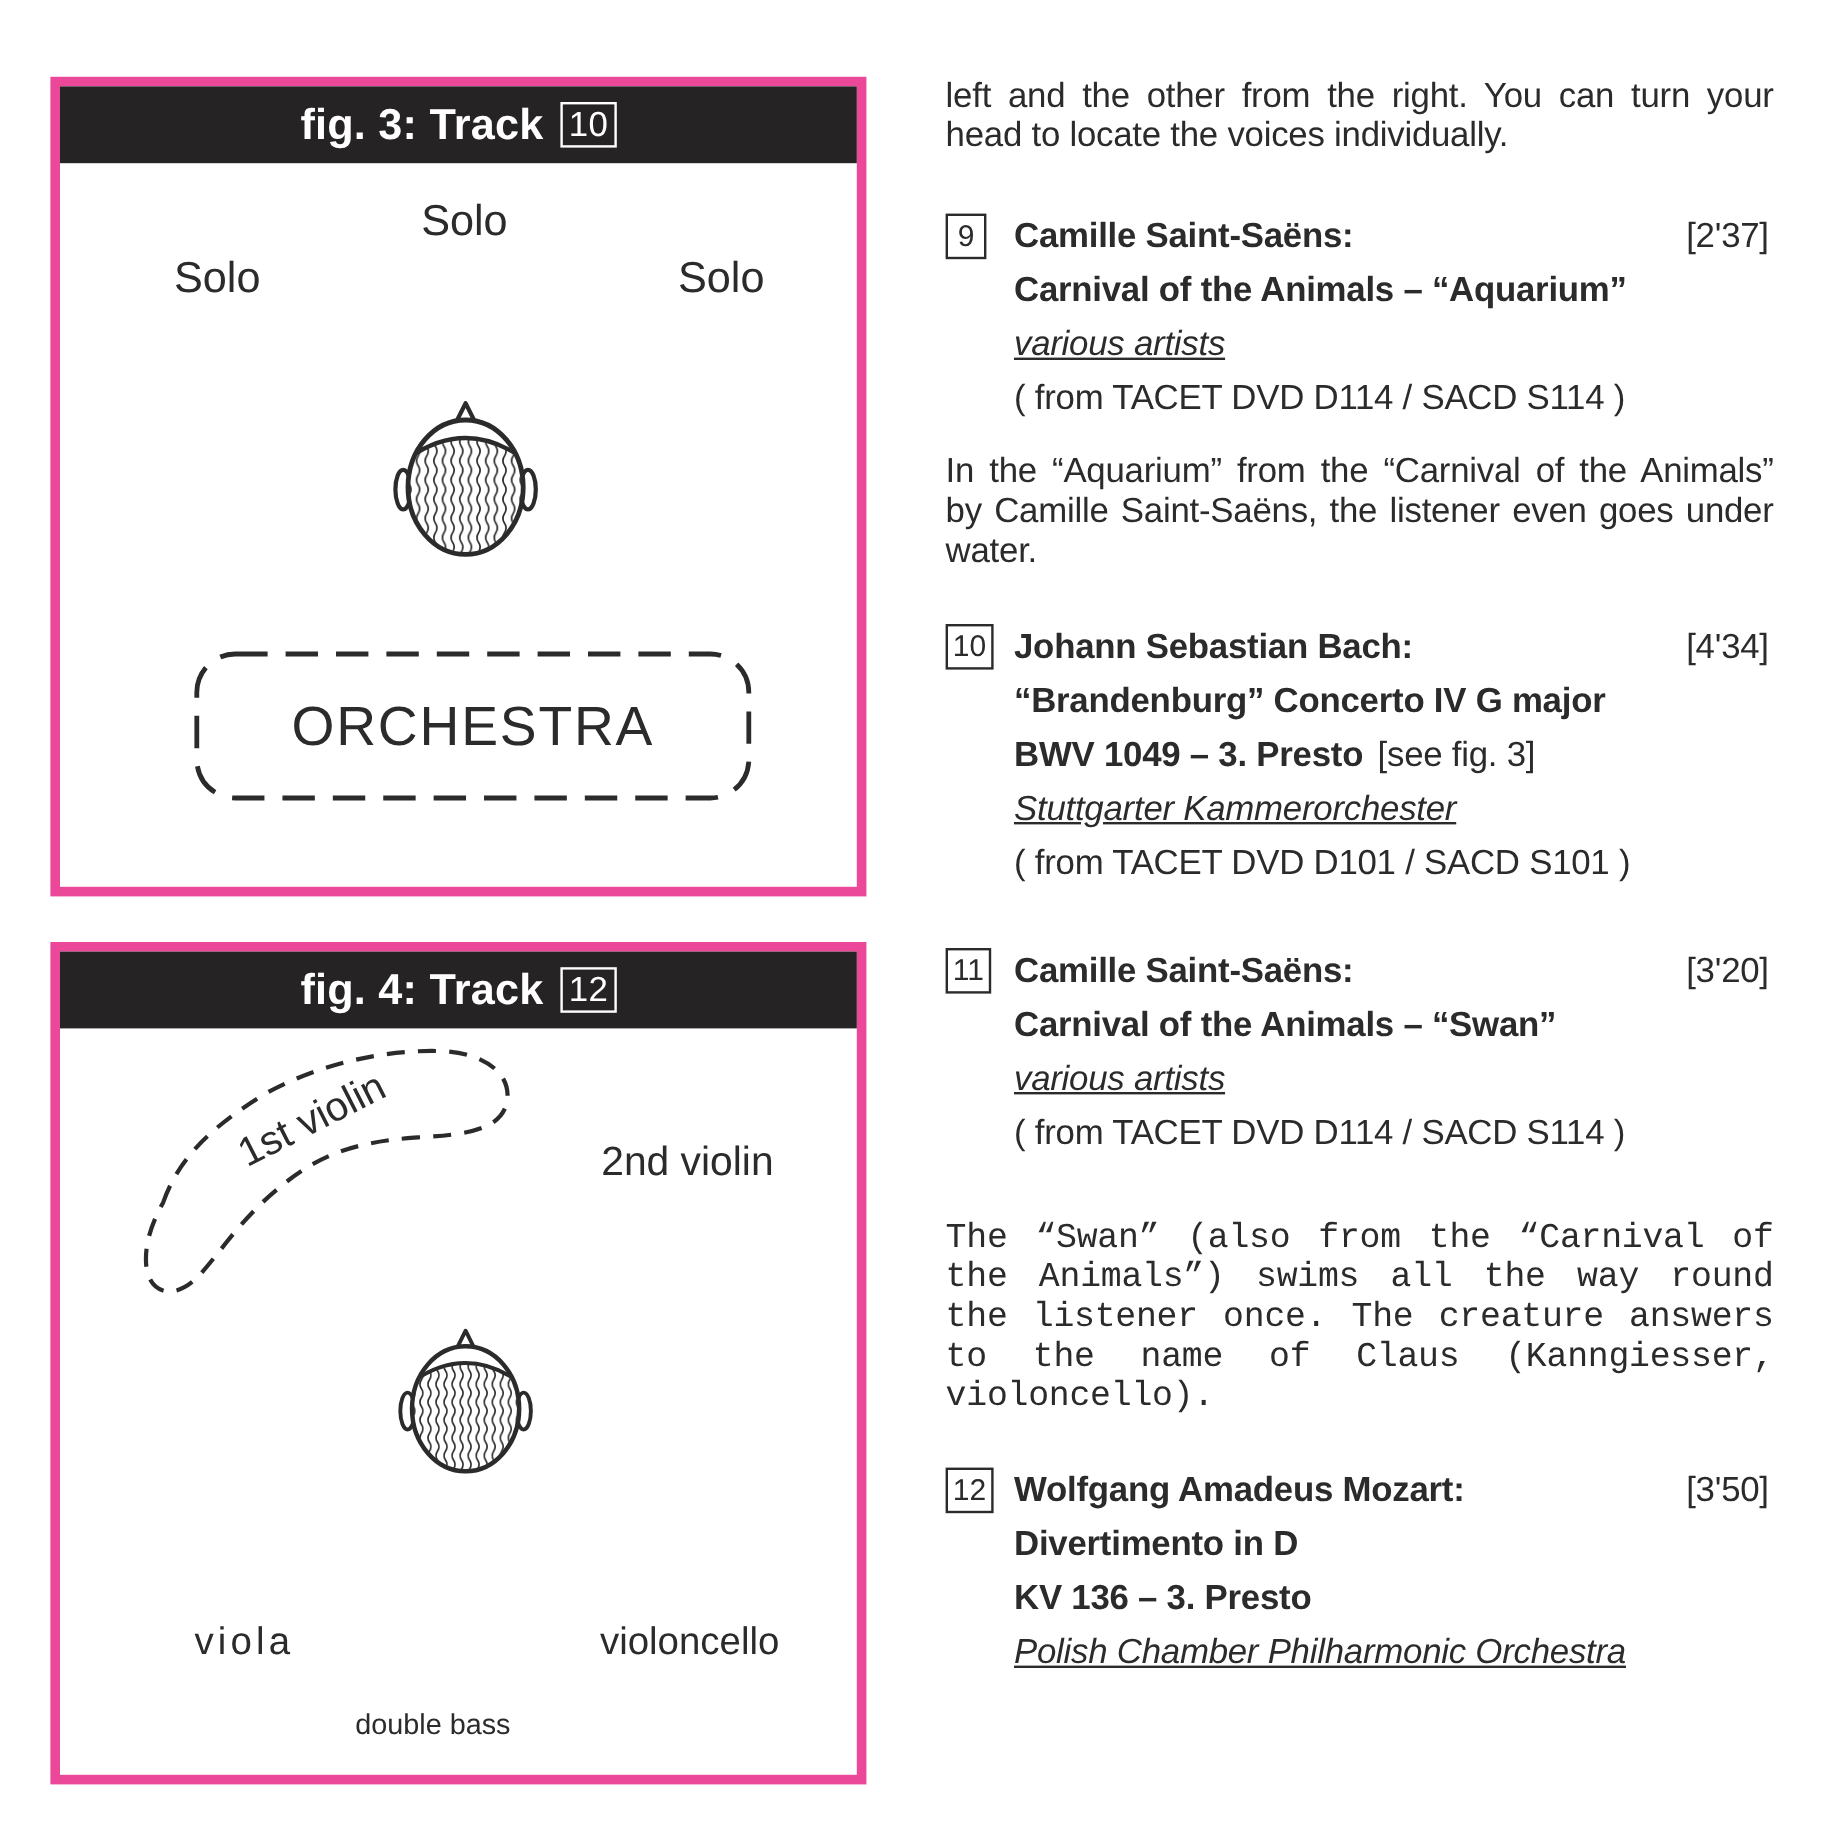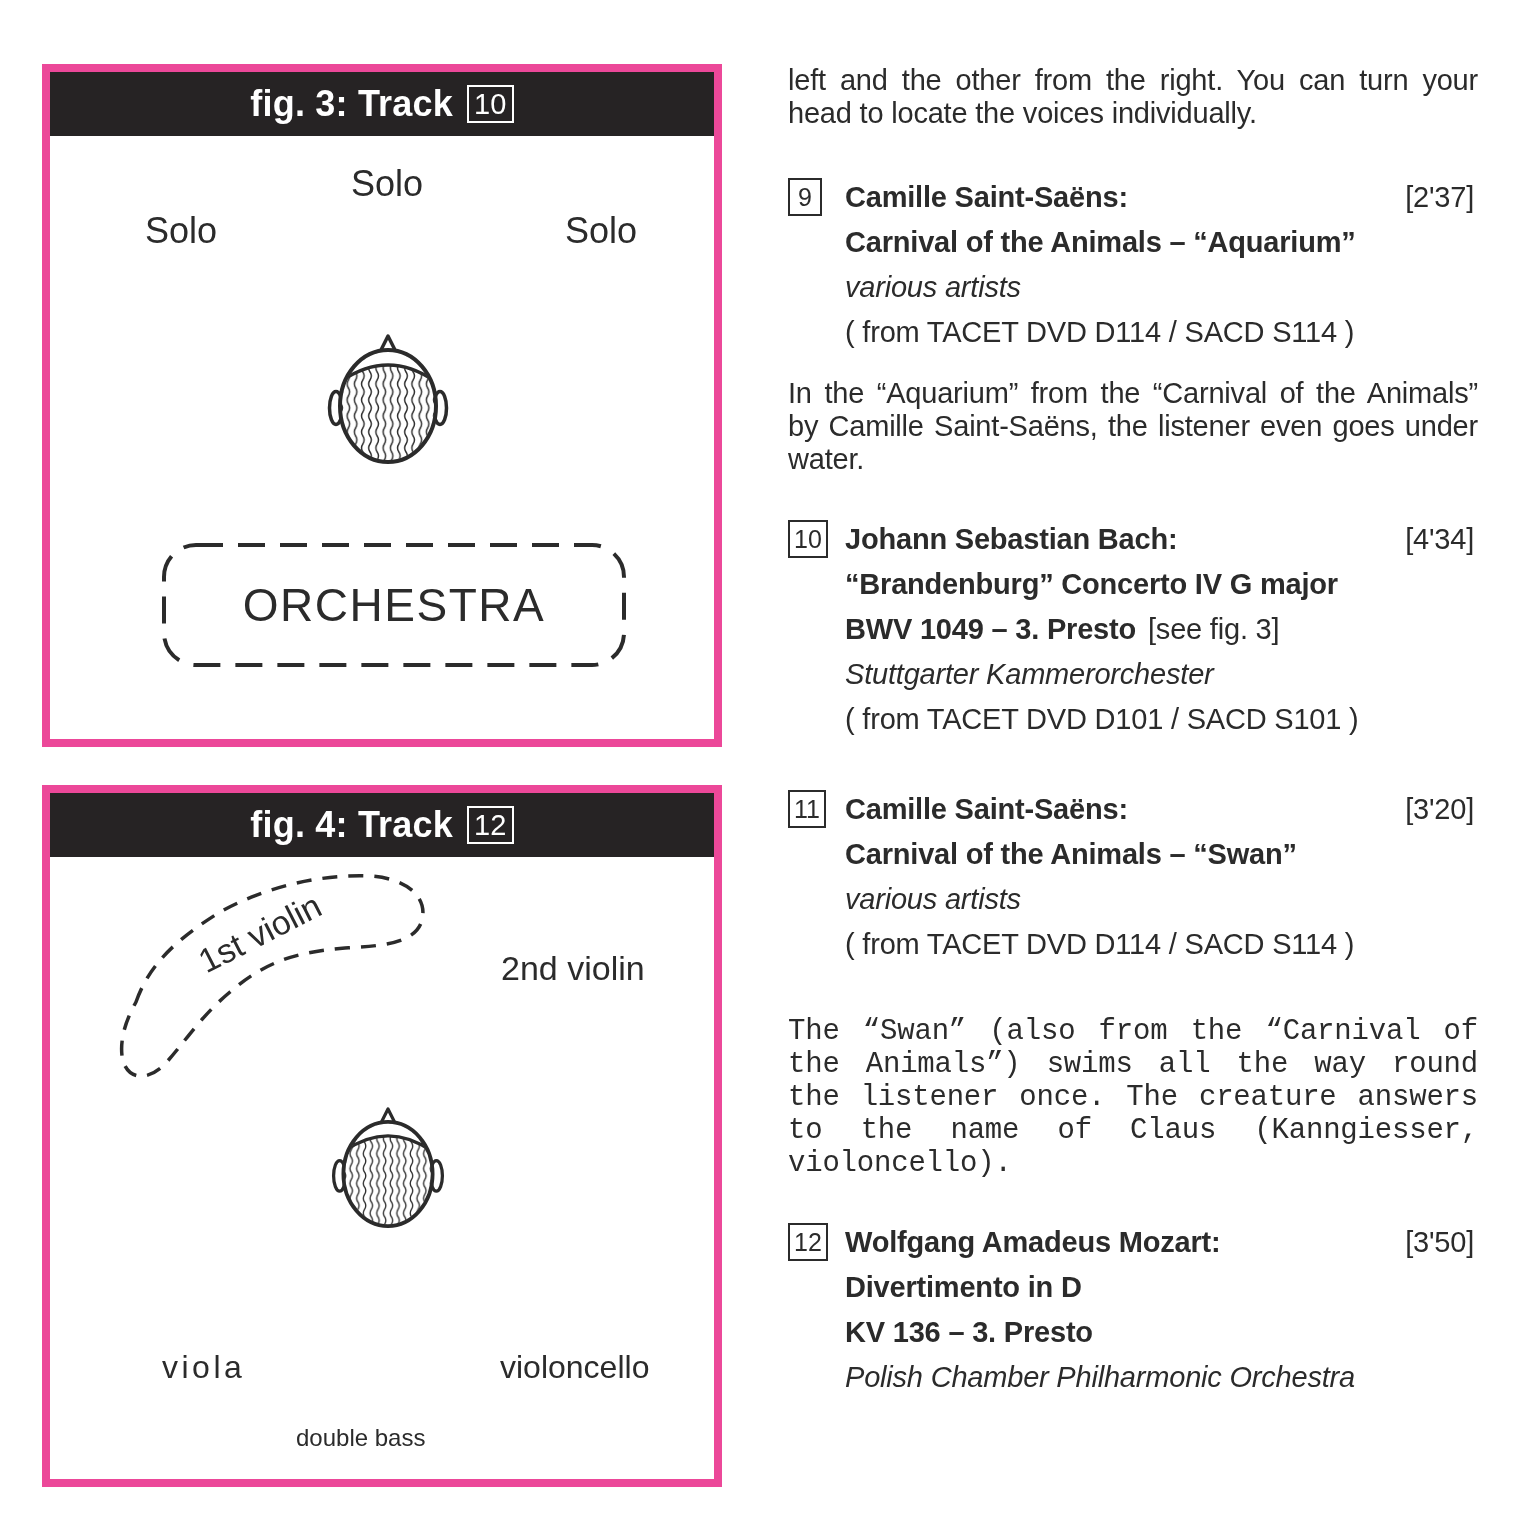--- a/index.html
+++ b/index.html
@@ -108,21 +108,21 @@
     font-size: 25px;
   }
   .track-body { }
   .tline {
     font-size: 29px; line-height: 45px;
     letter-spacing: -0.2px;
     white-space: nowrap;
   }
   .tline.head { display: flex; }
   .b { font-weight: bold; }
-  .i { font-style: italic; }
+  .i { font-style: italic; text-decoration: underline; }
   .time { margin-left: auto; font-weight: normal; padding-right: 4px; }
   .seefig { font-weight: normal; margin-left: 12px; }
 </style>
 </head>
 <body>
 
 <svg width="0" height="0" style="position:absolute" aria-hidden="true">
   <defs>
     <pattern id="hairwave" width="7.2" height="16" patternUnits="userSpaceOnUse">
       <path d="M3.6,-2 q2.6,4 0,8 q-2.6,4 0,8 q2.6,4 0,8" stroke="#2b2b2b" stroke-width="1.4" fill="none"></path>

